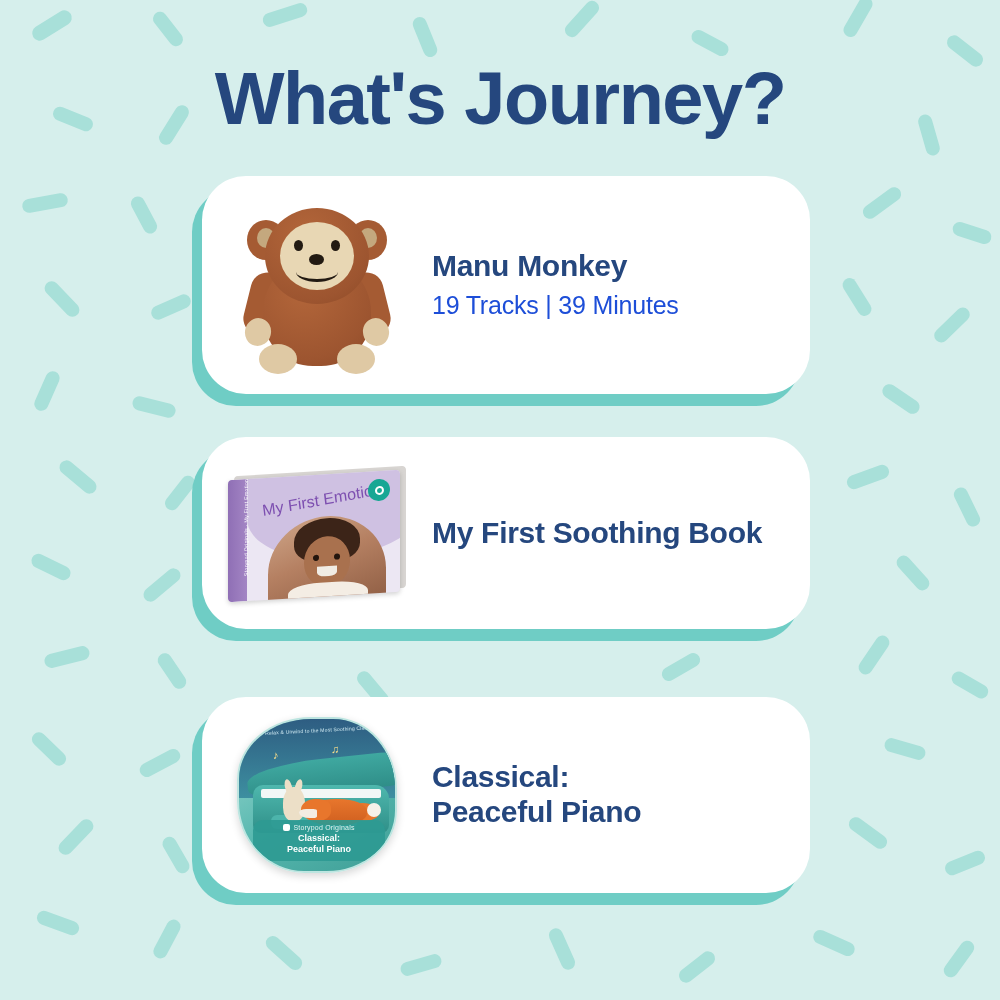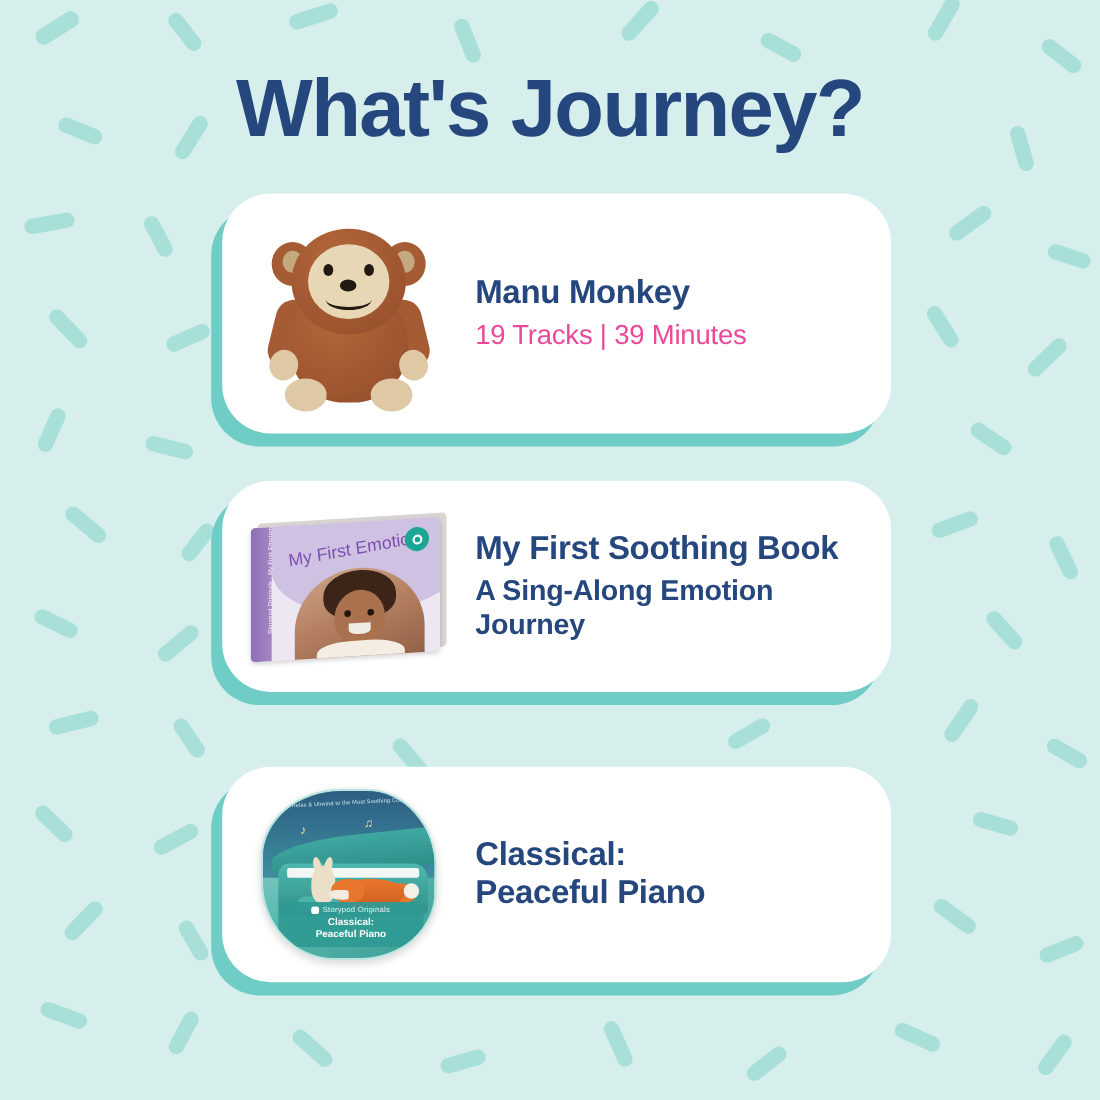--- a/index.html
+++ b/index.html
@@ -92,21 +92,21 @@
     font-size: 26px;
     font-weight: bold;
     color: #25477e;
     line-height: 1.22;
     letter-spacing: -0.2px;
     margin-top: 4px;
   }
   .card-meta {
     font-size: 25px;
     font-weight: normal;
-    color: #ec4899;
+    color: #1d4ed8;
     line-height: 1.25;
     margin-top: 6px;
     letter-spacing: -0.2px;
   }
 
   #card-1 { top: 176px; height: 218px; }
   #card-2 { top: 437px; height: 192px; }
   #card-3 { top: 697px; height: 196px; }
 
   
@@ -430,21 +430,20 @@
             <div class="bp-shirt"></div>
           </div>
           <div class="book-badge">
             <div class="book-badge-inner"></div>
           </div>
         </div>
       </div>
     </div>
     <div class="card-text">
       <div class="card-title">My First Soothing Book</div>
-      <div class="card-sub">A Sing-Along Emotion Journey</div>
     </div>
   </div>
 </div>
 
 <div class="card-wrap" id="card-3">
   <div class="card-shadow"></div>
   <div class="card">
     <div class="card-media">
       <div class="craftie">
         <div class="craftie-body">

